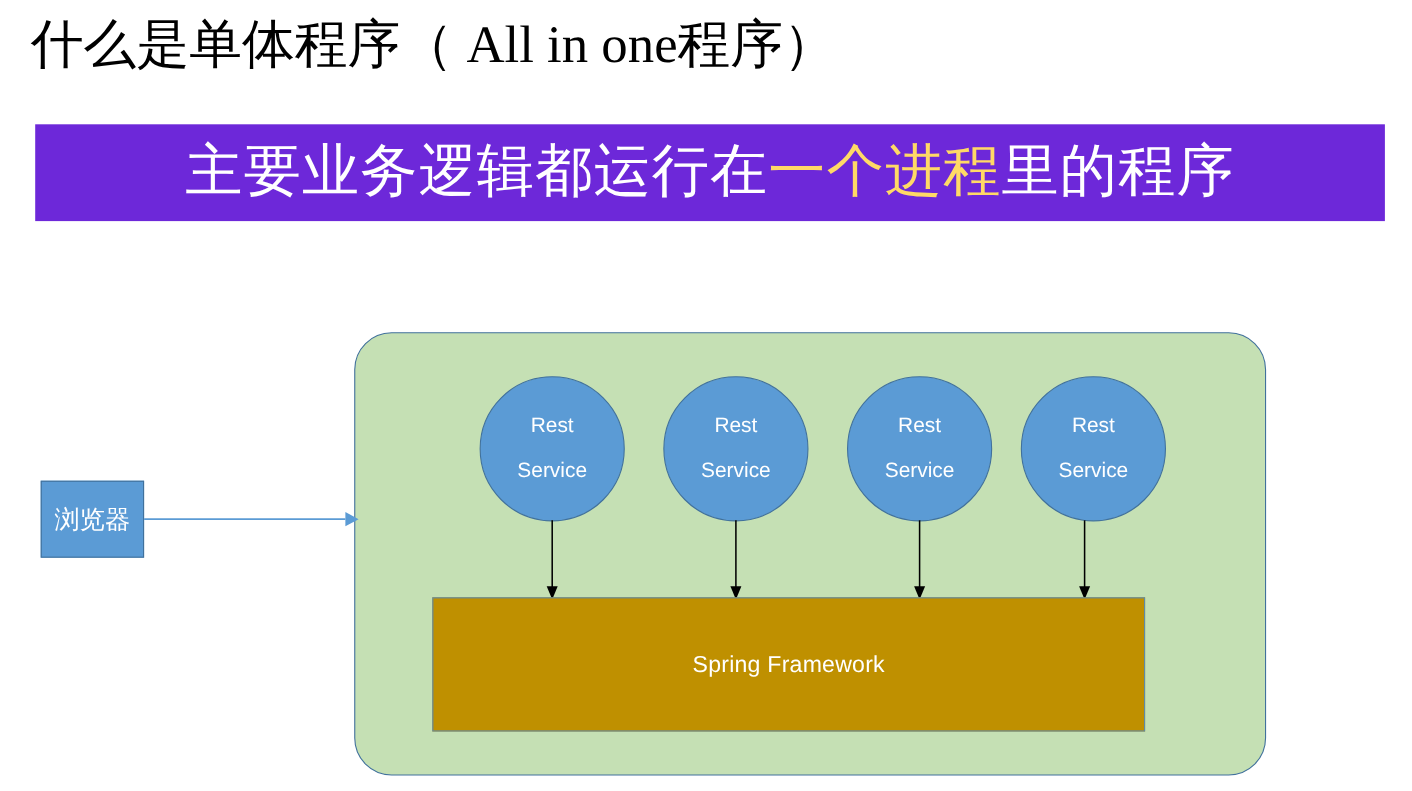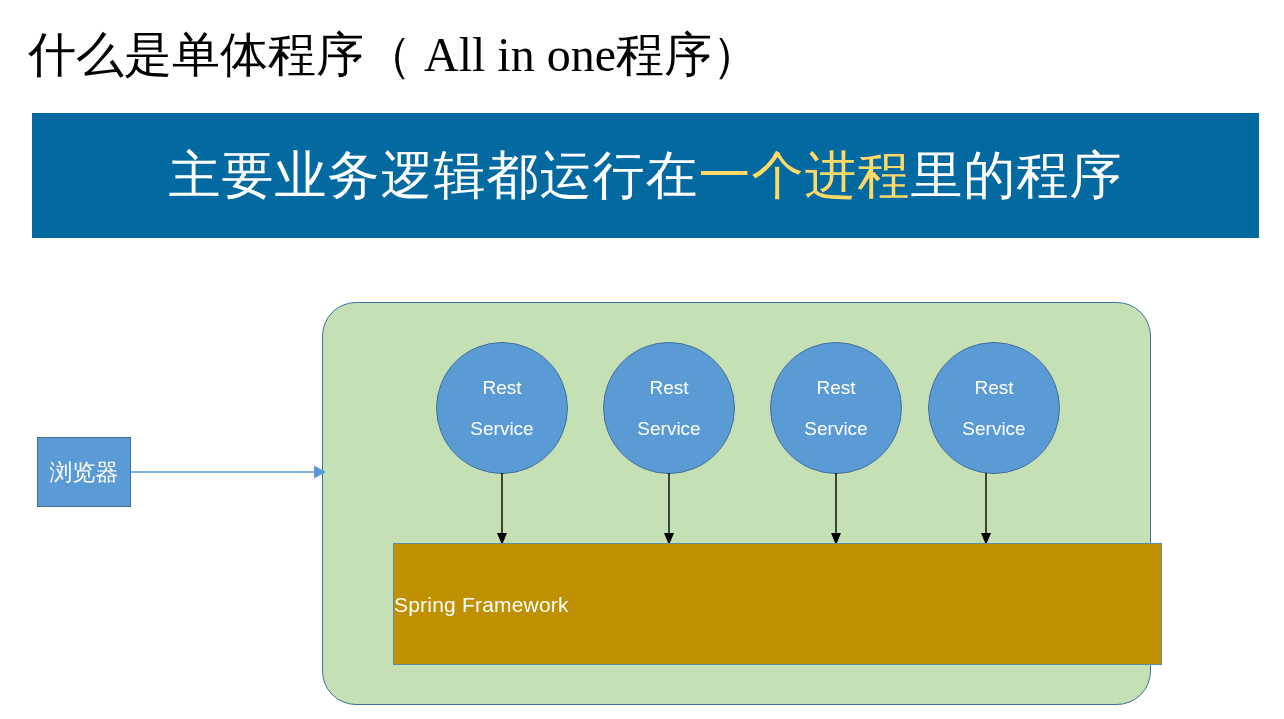--- a/index.html
+++ b/index.html
@@ -12,39 +12,39 @@
     height: 719px;
     position: relative;
     overflow: hidden;
     font-family: "Liberation Sans", "DejaVu Sans", sans-serif;
   }
 
   
   #slide-title {
     position: absolute;
     left: 28px;
-    top: 26px;
+    top: 12px;
     width: 1200px;
     font-family: "Liberation Serif", "DejaVu Serif", serif;
     font-size: 48px;
     font-weight: 400;
     line-height: 1.2;
     color: #000000;
     white-space: nowrap;
     letter-spacing: 0px;
   }
 
   
   #banner {
     position: absolute;
     left: 32px;
     top: 113px;
     width: 1227px;
-    height: 125px;
-    background: #0369a1;
+    height: 88px;
+    background: #6d28d9;
     display: flex;
     align-items: center;
     justify-content: center;
   }
   #banner-text {
     font-family: "Liberation Serif", "DejaVu Serif", serif;
     font-size: 52px;
     font-weight: 400;
     color: #FFFFFF;
     white-space: nowrap;
@@ -128,28 +128,28 @@
     width: 14px;
     height: 72px;
     overflow: visible;
   }
 
   
   #spring-box {
     position: absolute;
     left: 393px;
     top: 543px;
-    width: 769px;
+    width: 648px;
     height: 122px;
     background: #BF9000;
     border: 1.5px solid #5E8BA8;
     box-sizing: border-box;
     display: flex;
     align-items: center;
-    justify-content: flex-start;
+    justify-content: center;
   }
   #spring-label {
     color: #FFFFFF;
     font-size: 21px;
     line-height: 1;
     letter-spacing: 0.2px;
   }
 </style>
 </head>
 <body>

